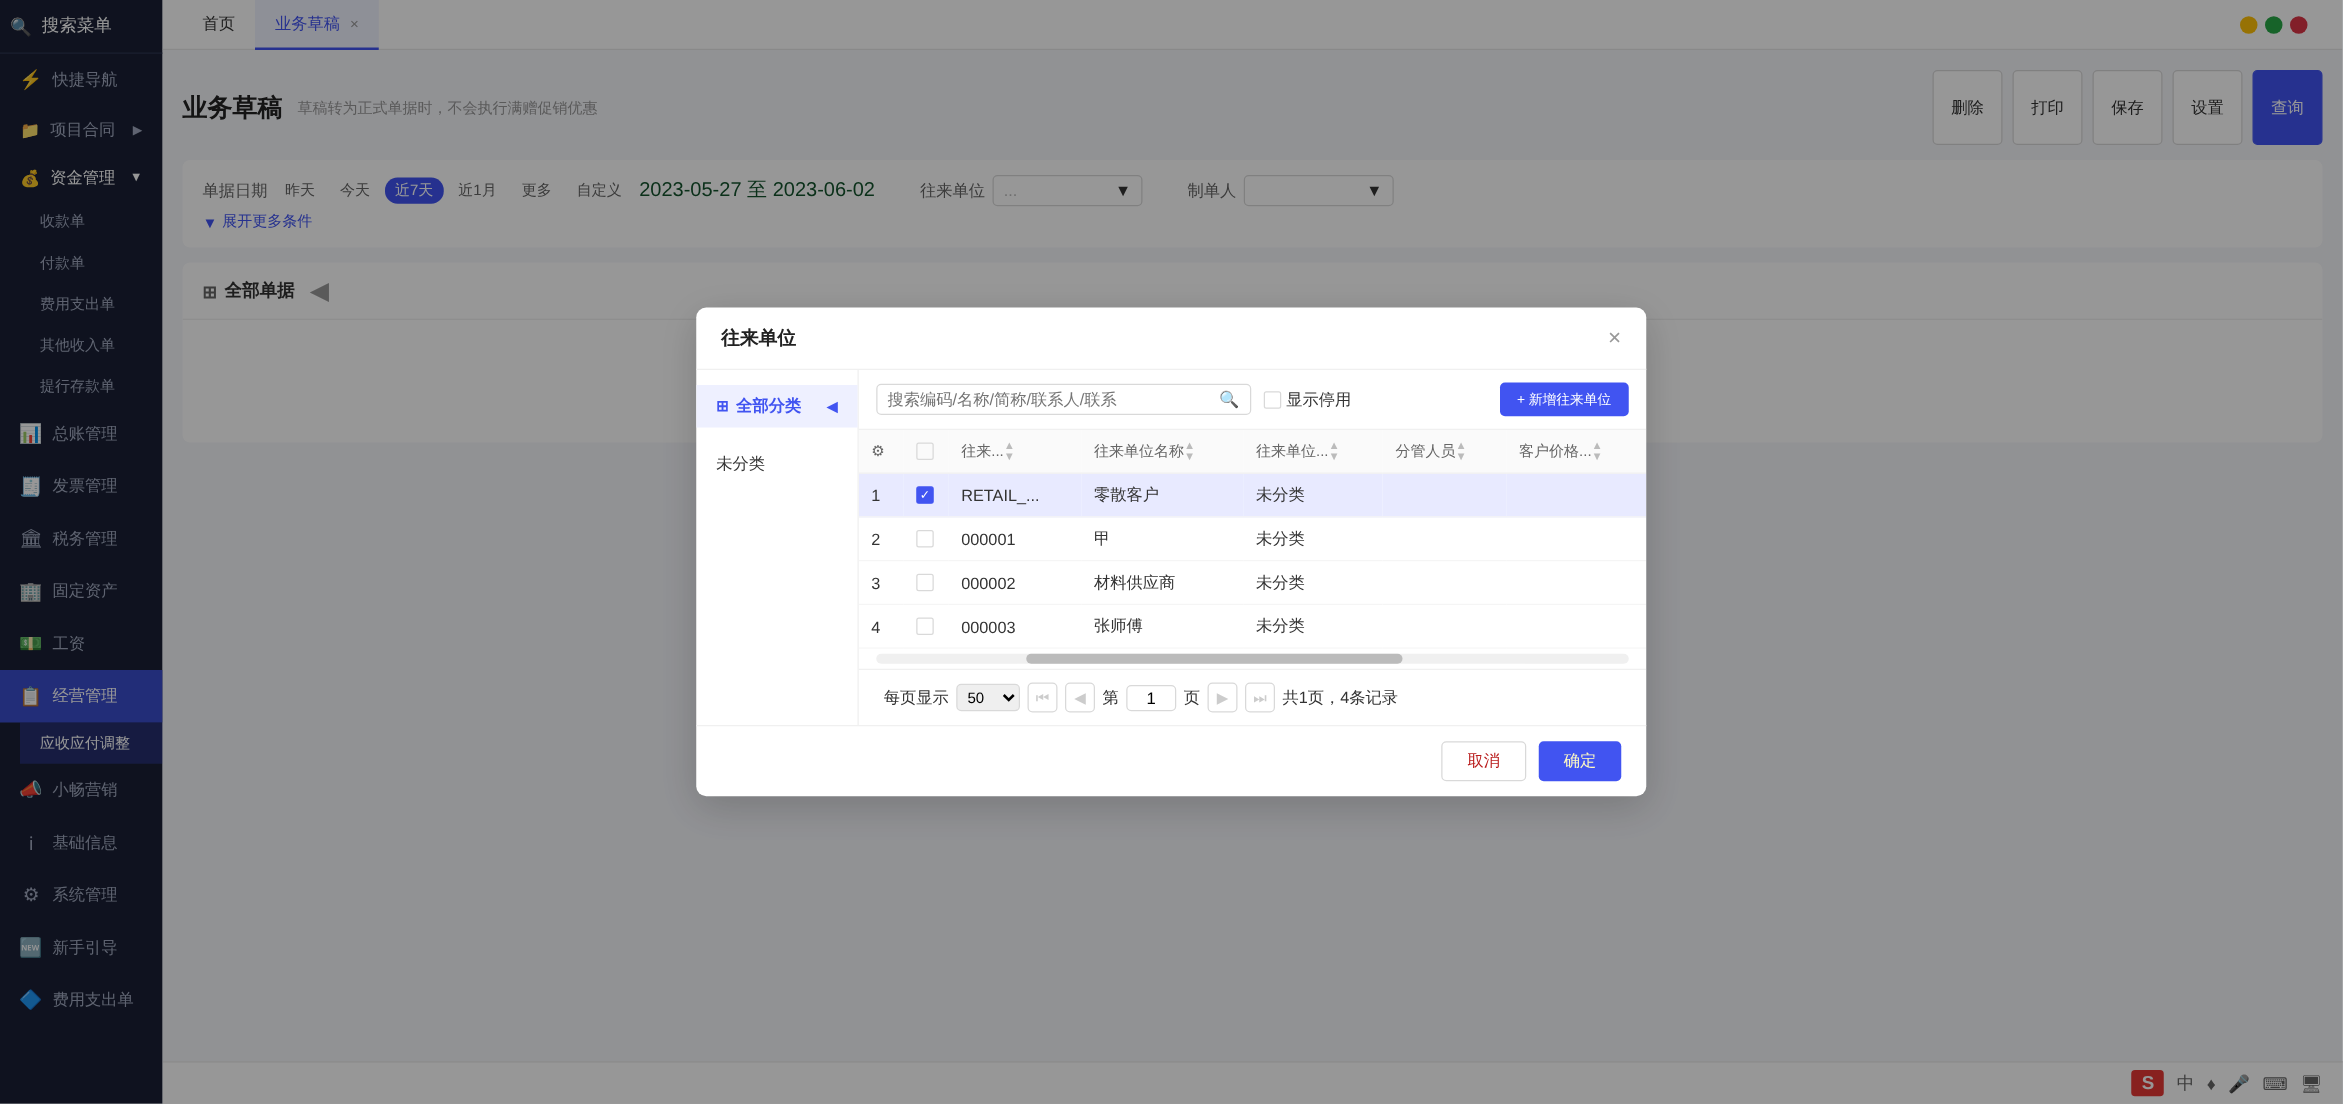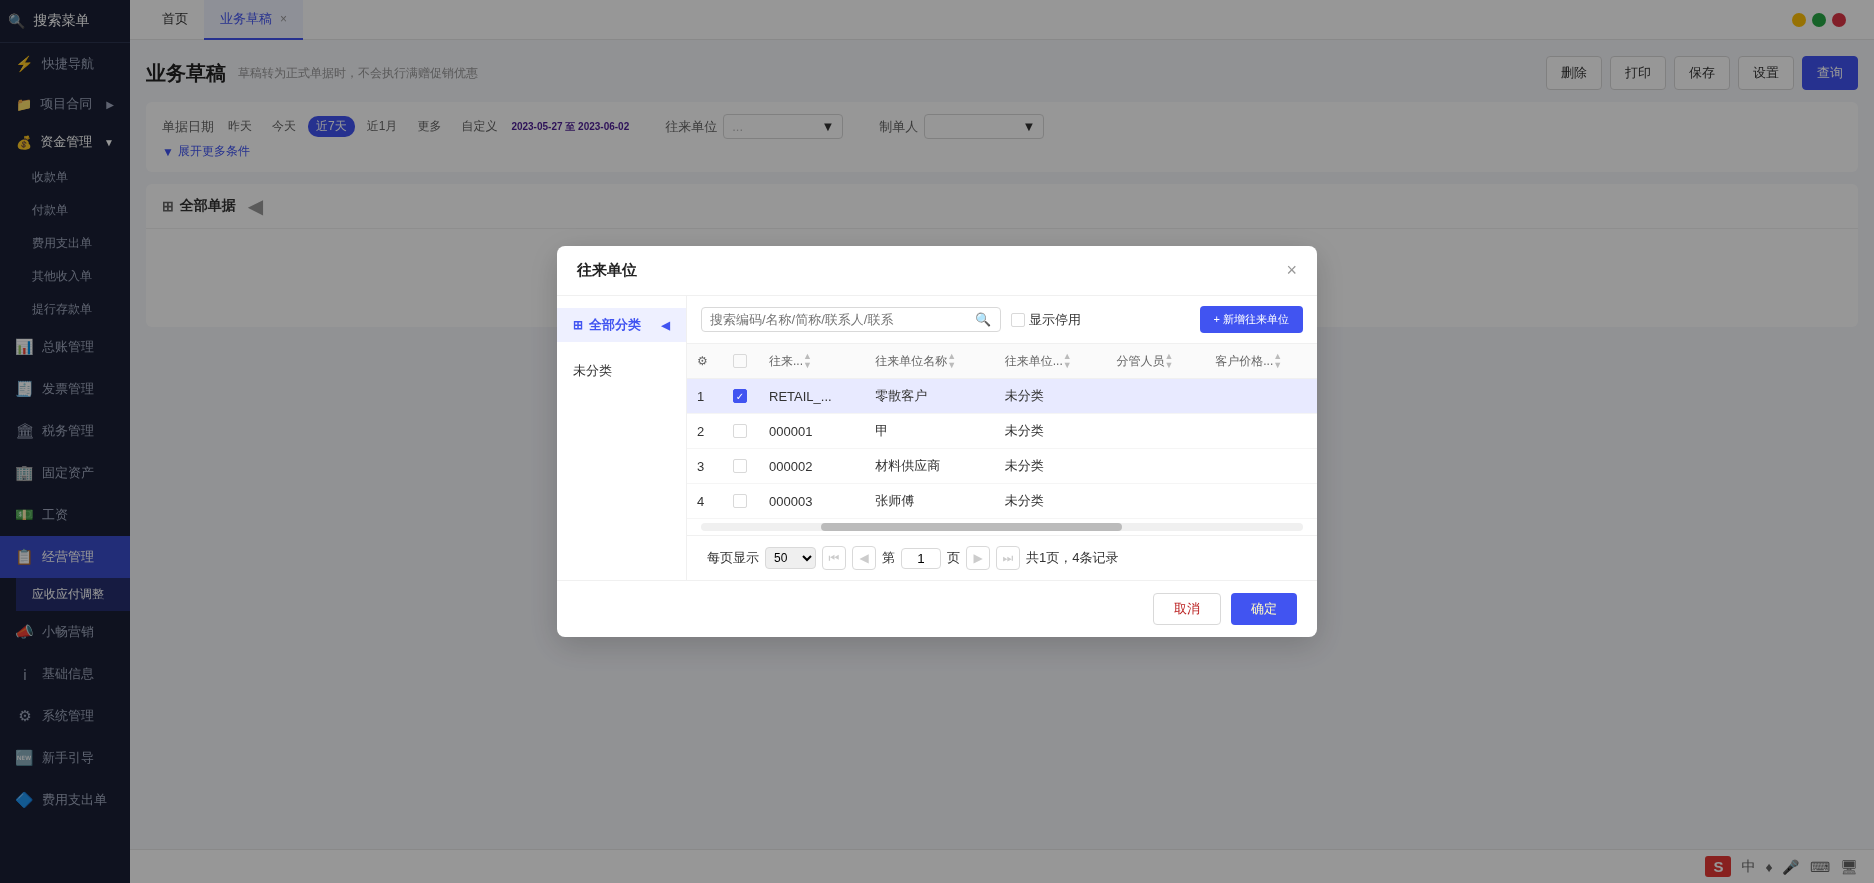--- a/index.html
+++ b/index.html
@@ -23,32 +23,32 @@
     .tab.active { color: #4154f1; border-bottom: 2px solid #4154f1; background: #f0f2ff; }
     .tab .close-btn { margin-left: 8px; color: #999; font-size: 12px; cursor: pointer; }
     .tab-home { color: #333; }
 
     
     .page-content { flex: 1; overflow: auto; padding: 16px; background: #f5f6fa; }
     .page-header { display: flex; align-items: center; justify-content: space-between; margin-bottom: 12px; }
     .page-title { font-size: 20px; font-weight: bold; color: #222; }
     .page-subtitle { font-size: 12px; color: #999; margin-left: 12px; }
     .page-actions { display: flex; gap: 8px; align-items: center; }
-    .btn { padding: 7px 14px; border-radius: 4px; border: 1px solid #d9d9d9; background: #fff; cursor: pointer; font-size: 13px; color: #333; }
+    .btn { padding: 20px 14px; border-radius: 4px; border: 1px solid #d9d9d9; background: #fff; cursor: pointer; font-size: 13px; color: #333; }
     .btn-primary { background: #4154f1; color: #fff; border-color: #4154f1; }
 
     
     .filter-bar { background: #fff; border-radius: 6px; padding: 12px 16px; margin-bottom: 12px; }
     .filter-row { display: flex; align-items: center; gap: 16px; flex-wrap: wrap; }
     .filter-item { display: flex; align-items: center; gap: 6px; font-size: 13px; }
     .filter-label { color: #666; white-space: nowrap; }
     .filter-date-tabs { display: flex; gap: 4px; }
     .date-tab { padding: 2px 8px; border-radius: 3px; cursor: pointer; color: #666; font-size: 12px; }
     .date-tab.active { background: #4154f1; color: #fff; border-radius: 10px; }
-    .date-range { color: #4c1d95; font-size: 10px; font-weight: bold; }
+    .date-range { color: #14532d; font-size: 16px; }
     .filter-select { border: 1px solid #d9d9d9; border-radius: 4px; padding: 4px 8px; min-width: 120px; display: flex; align-items: center; justify-content: space-between; cursor: pointer; }
     .expand-more { color: #4154f1; font-size: 12px; cursor: pointer; display: flex; align-items: center; gap: 4px; margin-top: 4px; }
 
     
     .table-container { background: #fff; border-radius: 6px; overflow: hidden; }
     .table-toolbar { display: flex; align-items: center; padding: 10px 16px; border-bottom: 1px solid #f0f0f0; gap: 8px; }
 
     
     .sidebar-submenu { padding-left: 16px; }
     .sidebar-subitem { padding: 8px 16px; cursor: pointer; color: #a0a8be; font-size: 12px; }

